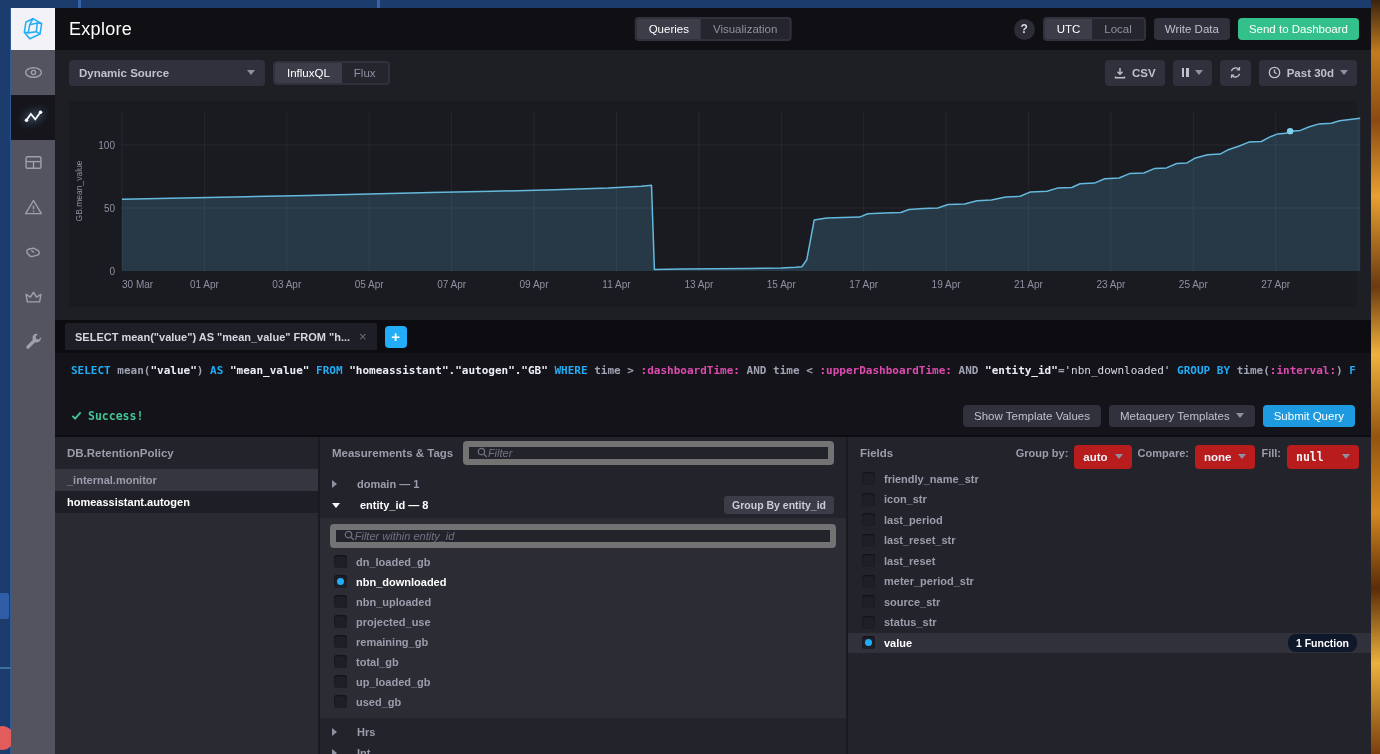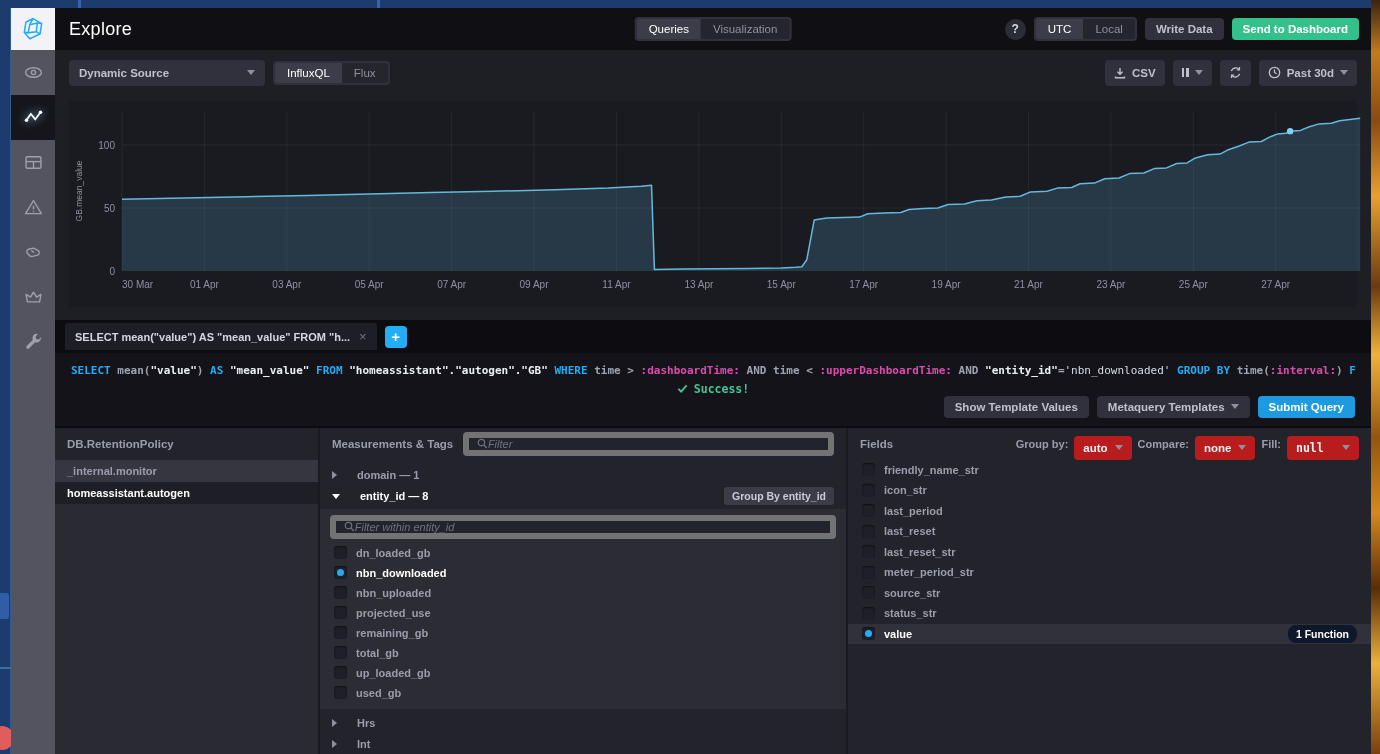--- a/index.html
+++ b/index.html
@@ -31,21 +31,21 @@
   .main{flex:1;display:flex;flex-direction:column;min-width:0;}
 
   .page-header{height:42px;background:#0f0f14;display:flex;align-items:center;padding:0 12px 0 14px;position:relative;flex-shrink:0;}
   .page-title{color:#fff;font-size:18px;font-weight:400;letter-spacing:.3px;}
   .center-toggle{position:absolute;left:50%;transform:translateX(-50%);}
   .radio-group{display:flex;background:#25252e;border:2px solid #31313d;border-radius:4px;overflow:hidden;}
   .radio-group .seg{padding:4px 12px;font-size:11.5px;font-weight:normal;color:#8e91a1;cursor:pointer;white-space:nowrap;}
   .radio-group .seg.active{background:#3d3d4a;color:#fff;}
   .header-right{margin-left:auto;display:flex;align-items:center;gap:8px;}
   .help-circle{width:21px;height:21px;border-radius:50%;background:#2c2c37;color:#d7d9e2;font-size:12px;font-weight:bold;display:flex;align-items:center;justify-content:center;cursor:pointer;}
-  .btn{background:#31313d;border-radius:4px;color:#bec0cc;font-size:11.5px;font-weight:bold;padding:5px 11px;display:flex;align-items:center;gap:6px;cursor:pointer;white-space:nowrap;}
+  .btn{background:#31313d;border-radius:4px;color:#bec0cc;font-size:11.5px;font-weight:normal;padding:5px 11px;display:flex;align-items:center;gap:6px;cursor:pointer;white-space:nowrap;}
   .btn.green{background:#34c08b;color:#fff;}
   .btn.blue{background:#1e9be0;color:#fff;}
 
   .toolbar{height:45px;display:flex;align-items:center;padding:0 14px;gap:8px;flex-shrink:0;}
   .dropdown{background:#31313d;border-radius:4px;height:26px;display:flex;align-items:center;padding:0 10px;font-size:11.5px;font-weight:bold;color:#bec0cc;cursor:pointer;}
   .source-dd{width:196px;justify-content:space-between;}
   .chev{width:0;height:0;border-left:4px solid transparent;border-right:4px solid transparent;border-top:5px solid #8e91a1;display:inline-block;}
   .toolbar-right{margin-left:auto;display:flex;align-items:center;gap:8px;}
   .icon-btn{background:#31313d;border-radius:4px;height:26px;display:flex;align-items:center;padding:0 9px;gap:6px;color:#bec0cc;font-size:11.5px;font-weight:bold;cursor:pointer;}
   .pause-bars{display:flex;gap:2px;}
@@ -62,21 +62,21 @@
   .query-tab .close{color:#6e7180;font-size:13px;cursor:pointer;}
   .add-tab{width:22px;height:22px;background:#22adf6;border-radius:4px;color:#fff;font-size:15px;font-weight:bold;display:flex;align-items:center;justify-content:center;cursor:pointer;}
 
   .editor{background:#131319;padding:10px 16px 8px 16px;flex-shrink:0;}
   .code{font-family:"DejaVu Sans Mono","Liberation Mono",monospace;font-size:11px;white-space:nowrap;overflow:hidden;line-height:1.5;}
   .code .kw{color:#22adf6;font-weight:bold;}
   .code .pl{color:#9fa2b2;font-weight:bold;}
   .code .str{color:#eceef5;font-weight:bold;}
   .code .strq{color:#d8dae6;}
   .code .tmp{color:#dd4bae;font-weight:bold;}
-  .editor-bottom{display:flex;align-items:center;margin-top:2px;flex-direction:column;}
+  .editor-bottom{display:flex;align-items:center;margin-top:25px;}
   .status-ok{font-family:"DejaVu Sans Mono","Liberation Mono",monospace;font-size:11.5px;color:#44c593;font-weight:bold;display:flex;align-items:center;gap:6px;}
   .editor-buttons{margin-left:auto;display:flex;align-items:center;gap:8px;}
 
   
   .builder{flex:1;min-height:0;display:flex;background:#23232b;border-top:2px solid #0c0c11;}
   .col-head{height:32px;display:flex;align-items:center;padding:0 12px;gap:10px;flex-shrink:0;}
   .col-title{color:#9a9dab;font-size:11.5px;font-weight:bold;white-space:nowrap;}
   .col-db{width:265px;display:flex;flex-direction:column;border-right:2px solid #1a1a21;}
   .col-db .col-body{flex:1;background:#2a2a33;}
   .db-row{height:22px;display:flex;align-items:center;padding:0 12px;font-size:11px;font-weight:bold;color:#9a9dab;background:#363641;cursor:pointer;}
@@ -450,26 +450,26 @@
               <span class="lbl">icon_str</span>
 
             </div>
             <div class="check-row">
               <span class="checkbox"></span>
               <span class="lbl">last_period</span>
 
             </div>
             <div class="check-row">
               <span class="checkbox"></span>
+              <span class="lbl">last_reset_str</span>
+
+            </div>
+            <div class="check-row">
+              <span class="checkbox"></span>
               <span class="lbl">last_reset</span>
-
-            </div>
-            <div class="check-row">
-              <span class="checkbox"></span>
-              <span class="lbl">last_reset_str</span>
 
             </div>
             <div class="check-row">
               <span class="checkbox"></span>
               <span class="lbl">meter_period_str</span>
 
             </div>
             <div class="check-row">
               <span class="checkbox"></span>
               <span class="lbl">source_str</span>

